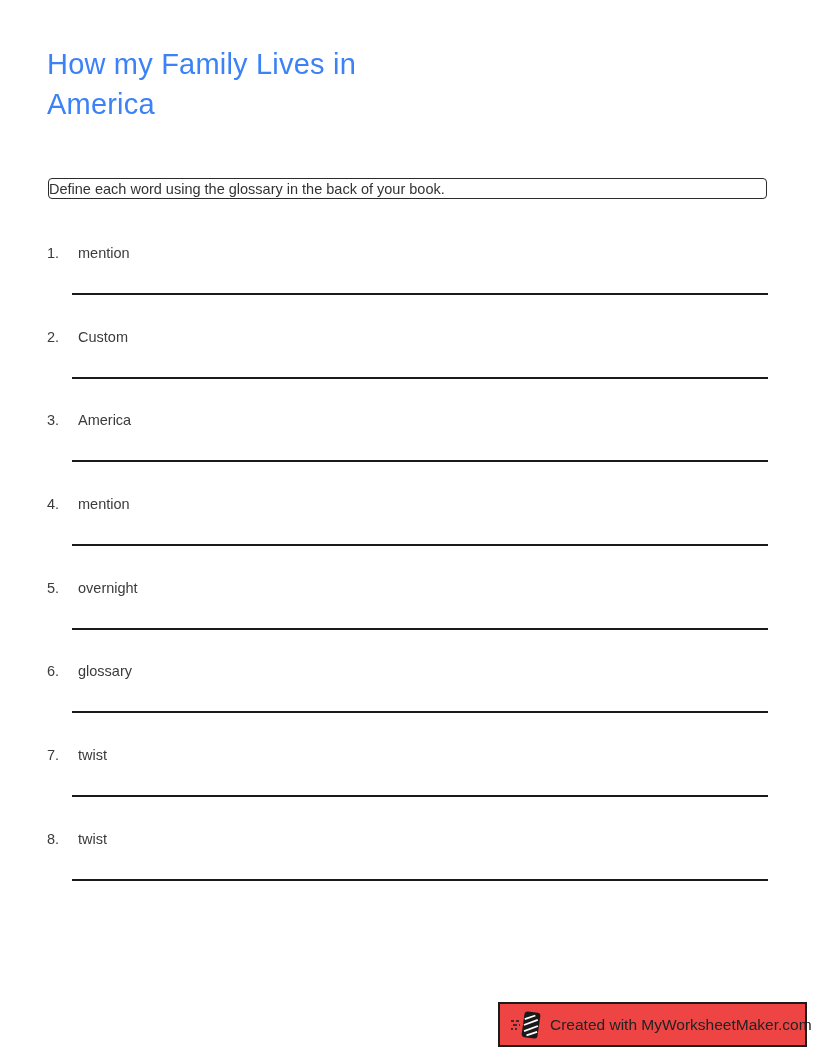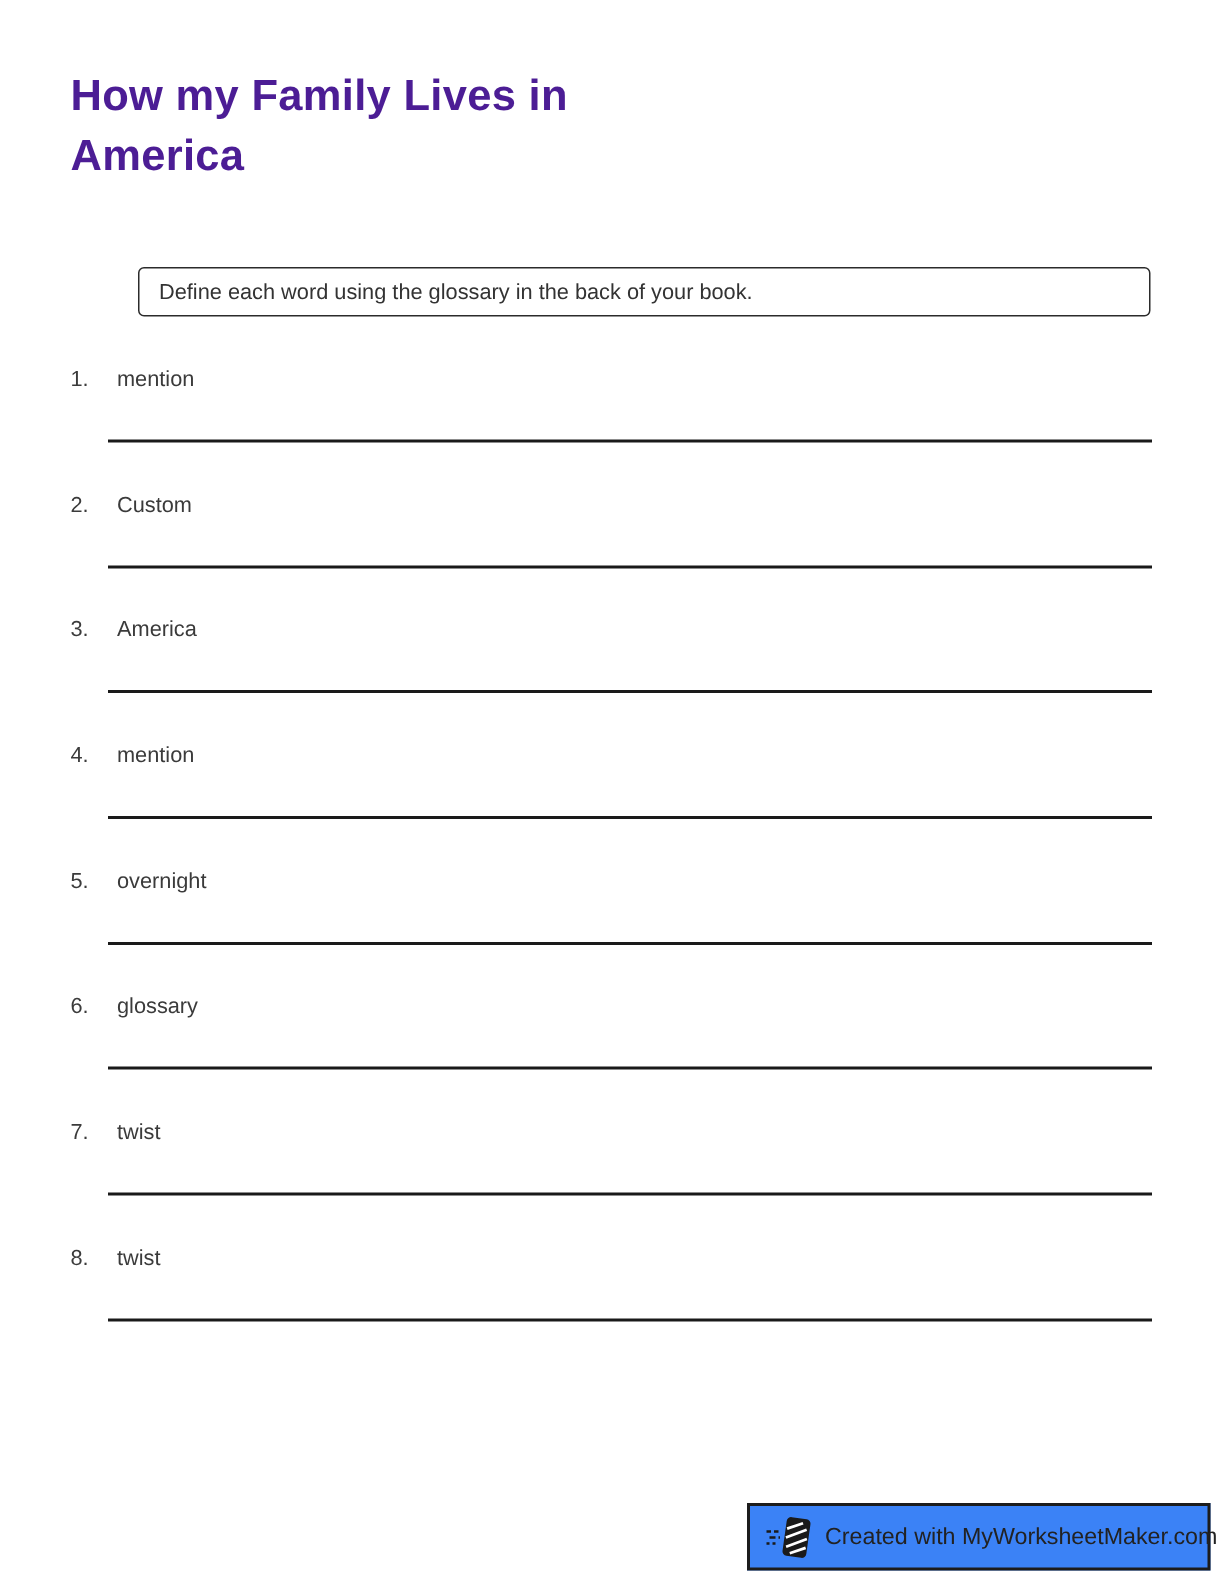--- a/index.html
+++ b/index.html
@@ -11,23 +11,23 @@
     overflow: hidden;
   }
 
   
   .title {
     position: absolute;
     left: 47px; top: 44px;
     width: 410px;
     margin: 0;
     font-size: 29px;
-    font-weight: 700;
+    font-weight: 400;
     line-height: 40px;
-    color: #4c1d95;
+    color: #3b82f6;
     letter-spacing: 0.2px;
   }
 
   .name-date {
     position: absolute;
     right: 49px; top: 50px;
     width: 236px;
   }
   .nd-row {
     display: flex;
@@ -47,30 +47,28 @@
     flex: 1;
     margin-left: 6px;
     height: 21px;
     border-bottom: 1.5px solid #1f1f1f;
   }
 
   
   .instructions {
     position: absolute;
     left: 48px; right: 49px; top: 178px;
-    height: 33px;
+    height: 21px;
     border: 1.7px solid #2b2b2b;
     border-radius: 4px;
     box-sizing: border-box;
     display: flex;
     align-items: center;
-    padding-left: 13px;
     font-size: 14.5px;
     color: #333333;
-    margin-left: 44px;
   }
 
   
   .word-list {
     position: absolute;
     left: 47px; right: 48px; top: 245px;
   }
   .item {
     position: relative;
     height: 83.7px;
@@ -92,21 +90,21 @@
     border-top: 2.5px solid #1a1a1a;
   }
 
   
   .footer-badge {
     position: absolute;
     left: 498px; top: 1002px;
     width: 309px; height: 45px;
     box-sizing: border-box;
     border: 2px solid #1c1c1c;
-    background: #3b82f6;
+    background: #ef4444;
     display: flex;
     align-items: center;
     padding: 0 10px 0 10px;
   }
   .footer-logo {
     flex: none;
     width: 34px; height: 32px;
     margin-right: 6px;
   }
   .footer-text {

